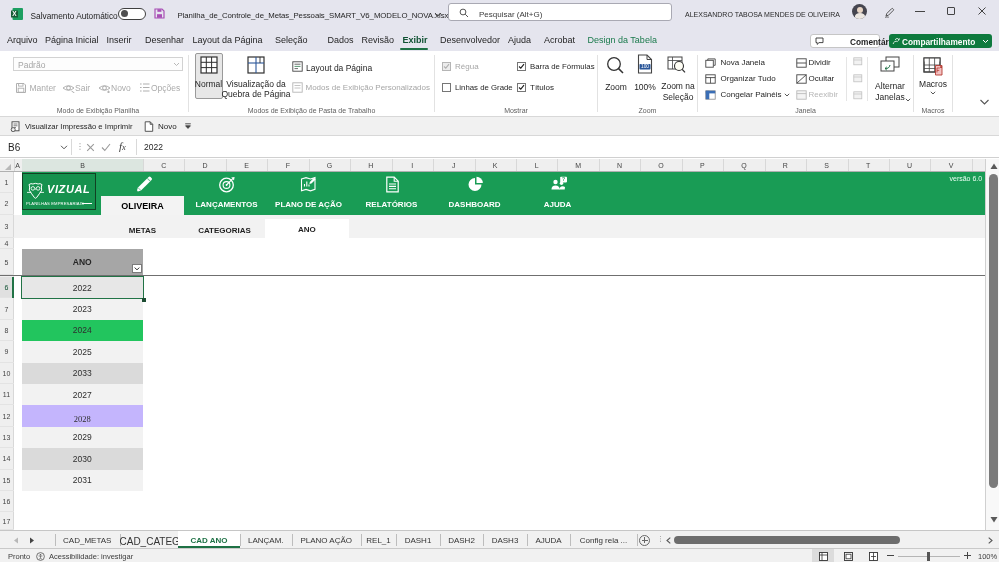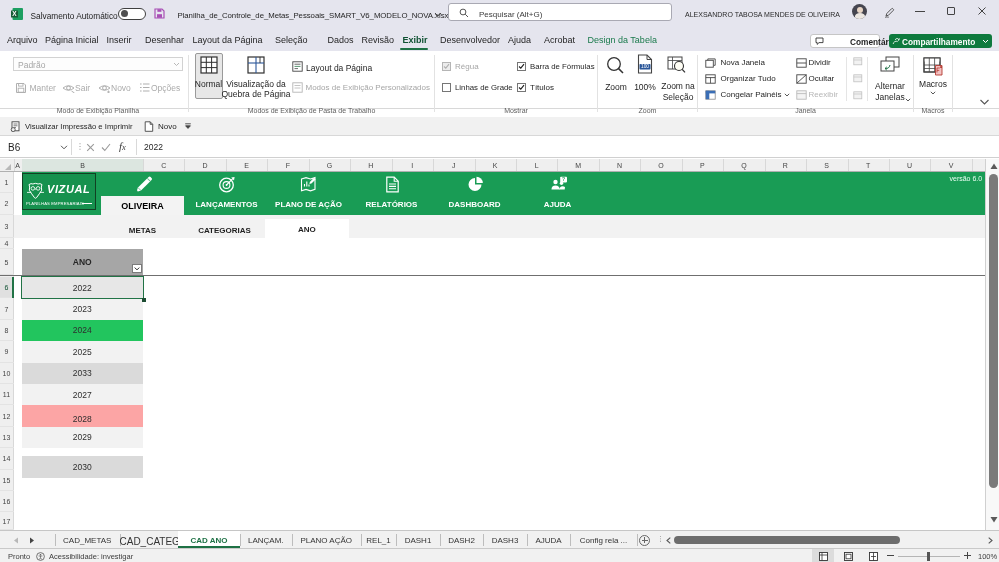--- a/index.html
+++ b/index.html
@@ -71,21 +71,21 @@
  <span class="abs" style="left:888.5px;top:12px;width:103px;height:13.5px;background:#0e7a3e;border-radius:3px;"></span>
  <svg class="abs" style="left:892px;top:15px;" width="9" height="8" viewBox="0 0 9 8">
       <path d="M3.5 3 a1.5 1.5 0 1 1 2.3 1.2 M1.2 7 a3 3 0 0 1 4.4 -2.4" fill="none" stroke="#fff" stroke-width="0.8"></path>
       <path d="M6 2 l2 -0.8 l-0.8 2 z" fill="#fff"></path>
     </svg>
  <span class="abs" style="left:902px;top:15px;font-size:8.3px;font-weight:bold;color:#fff;">Compartilhamento</span>
  <svg class="abs" style="left:982px;top:17px;" width="7" height="5" viewBox="0 0 7 5">
       <path d="M1 1 L3.5 3.5 L6 1" stroke="#fff" fill="none" stroke-width="1"></path>
     </svg>
 </div>
-<div class="abs" style="left:0;top:51px;width:999px;height:58px;background:#fff;border-bottom:1px solid #d8d8d8;">
+<div class="abs" style="left:0;top:51px;width:999px;height:66px;background:#fff;border-bottom:1px solid #d8d8d8;">
  <span class="abs" style="left:188px;top:4px;width:1px;height:57px;background:#e2e2e2;"></span>
  <span class="abs" style="left:434px;top:4px;width:1px;height:57px;background:#e2e2e2;"></span>
  <span class="abs" style="left:597px;top:4px;width:1px;height:57px;background:#e2e2e2;"></span>
  <span class="abs" style="left:697px;top:4px;width:1px;height:57px;background:#e2e2e2;"></span>
  <span class="abs" style="left:913px;top:4px;width:1px;height:57px;background:#e2e2e2;"></span>
  <span class="abs" style="left:952px;top:4px;width:1px;height:57px;background:#e2e2e2;"></span>
  <div class="abs ct" style="left:8px;top:55.5px;width:180px;font-size:7px;color:#606060;">Modo de Exibição Planilha</div>
  <div class="abs ct" style="left:189px;top:55.5px;width:245px;font-size:7px;color:#606060;">Modos de Exibição de Pasta de Trabalho</div>
  <div class="abs ct" style="left:435px;top:55.5px;width:162px;font-size:7px;color:#606060;">Mostrar</div>
  <div class="abs ct" style="left:598px;top:55.5px;width:99px;font-size:7px;color:#606060;">Zoom</div>
@@ -453,23 +453,24 @@
  <svg class="abs" style="left:134px;top:95px;" width="6" height="4" viewBox="0 0 6 4">
       <path d="M0.6 0.6 L3 2.8 L5.4 0.6" stroke="#222" fill="none" stroke-width="0.9"></path>
     </svg>
  <span class="abs" style="left:0;top:103.3px;width:985px;height:1px;background:#6f6f6f;"></span>
  <div class="abs" style="left:21.5px;top:105.0px;width:121.5px;height:21.4px;background:#e7e7e7;display:flex;align-items:center;justify-content:center;font-size:8.5px;color:#2e2e2e;">2022</div>
  <div class="abs" style="left:21.5px;top:126.4px;width:121.5px;height:21.4px;background:#f2f2f2;display:flex;align-items:center;justify-content:center;font-size:8.5px;color:#2e2e2e;">2023</div>
  <div class="abs" style="left:21.5px;top:147.8px;width:121.5px;height:21.4px;background:#22c55e;display:flex;align-items:center;justify-content:center;font-size:8.5px;color:#2e2e2e;">2024</div>
  <div class="abs" style="left:21.5px;top:169.2px;width:121.5px;height:21.4px;background:#f2f2f2;display:flex;align-items:center;justify-content:center;font-size:8.5px;color:#2e2e2e;">2025</div>
  <div class="abs" style="left:21.5px;top:190.6px;width:121.5px;height:21.4px;background:#dadada;display:flex;align-items:center;justify-content:center;font-size:8.5px;color:#2e2e2e;">2033</div>
  <div class="abs" style="left:21.5px;top:212.0px;width:121.5px;height:21.4px;background:#f2f2f2;display:flex;align-items:center;justify-content:center;font-size:8.5px;color:#2e2e2e;">2027</div>
- <div class="abs" style="left:21.5px;top:233.4px;width:121.5px;height:28px;background:#fca5a5;display:flex;align-items:center;justify-content:center;font-size:8.5px;color:#2e2e2e;">2028</div>
+ <div class="abs" style="left:21.5px;top:233.4px;width:121.5px;height:28px;background:#c4b5fd;display:flex;align-items:center;justify-content:center;font-size:8.5px;color:#2e2e2e;font-family:Liberation Serif, serif;">2028</div>
  <div class="abs" style="left:21.5px;top:254.8px;width:121.5px;height:21.4px;background:#f2f2f2;display:flex;align-items:center;justify-content:center;font-size:8.5px;color:#2e2e2e;">2029</div>
- <div class="abs" style="left:21.5px;top:276.2px;width:121.5px;height:21.4px;background:#dadada;display:flex;align-items:center;justify-content:center;font-size:8.5px;color:#2e2e2e;margin-top:8px;">2030</div>
+ <div class="abs" style="left:21.5px;top:276.2px;width:121.5px;height:21.4px;background:#dadada;display:flex;align-items:center;justify-content:center;font-size:8.5px;color:#2e2e2e;">2030</div>
+ <div class="abs" style="left:21.5px;top:297.6px;width:121.5px;height:21.4px;background:#f2f2f2;display:flex;align-items:center;justify-content:center;font-size:8.5px;color:#2e2e2e;">2031</div>
  <div class="abs" style="left:20.5px;top:104.2px;width:123.5px;height:23px;border:1.5px solid #217346;"></div>
  <span class="abs" style="left:142px;top:125.8px;width:4px;height:4px;background:#1d4d33;"></span>
 </div>
 <div class="abs" style="left:985px;top:159px;width:14px;height:371px;background:#f8f8f8;border-left:1px solid #d0d0d0;">
  <svg class="abs" style="left:3.5px;top:4px;" width="8" height="7" viewBox="0 0 8 7">
       <path d="M4 0.5 L7.5 6 H0.5 Z" fill="#5a5a5a"></path>
     </svg>
  <span class="abs" style="left:2.5px;top:15px;width:9px;height:314px;background:#7a7a7a;border-radius:4.5px;"></span>
  <svg class="abs" style="left:3.5px;top:357px;" width="8" height="7" viewBox="0 0 8 7">
       <path d="M4 6.5 L7.5 1 H0.5 Z" fill="#5a5a5a"></path>

